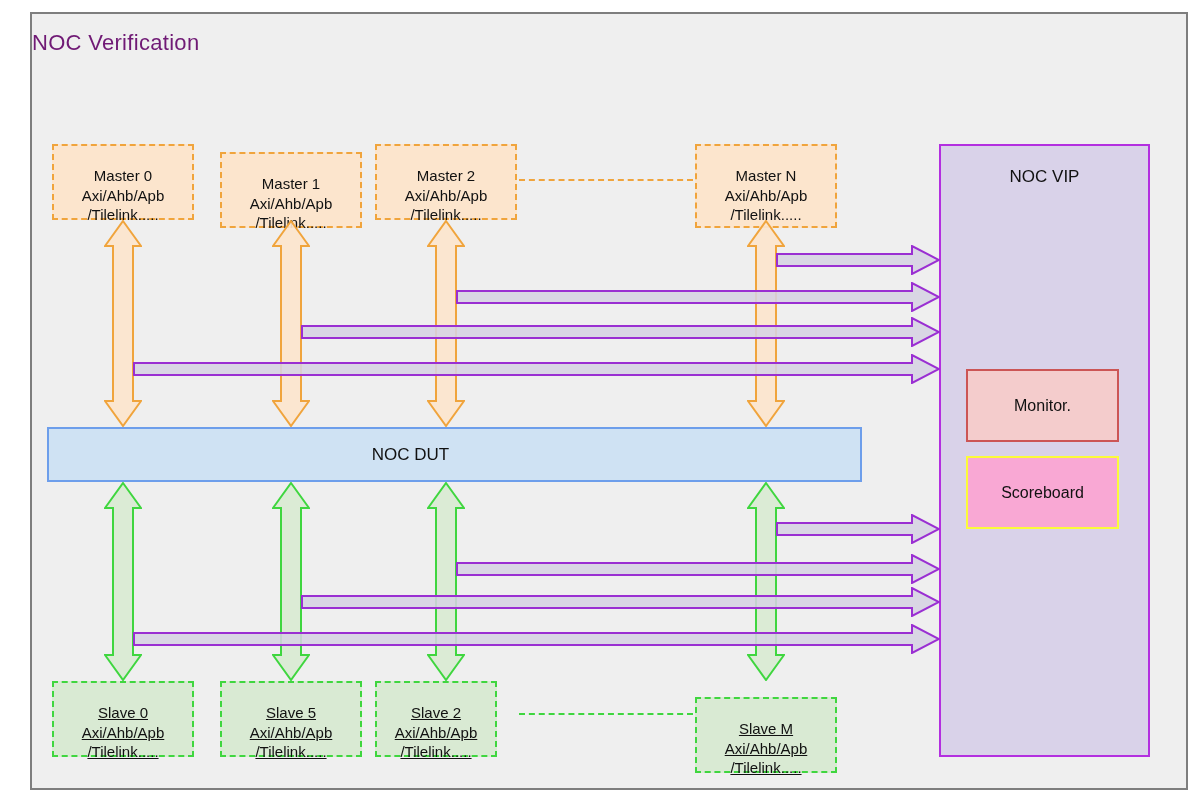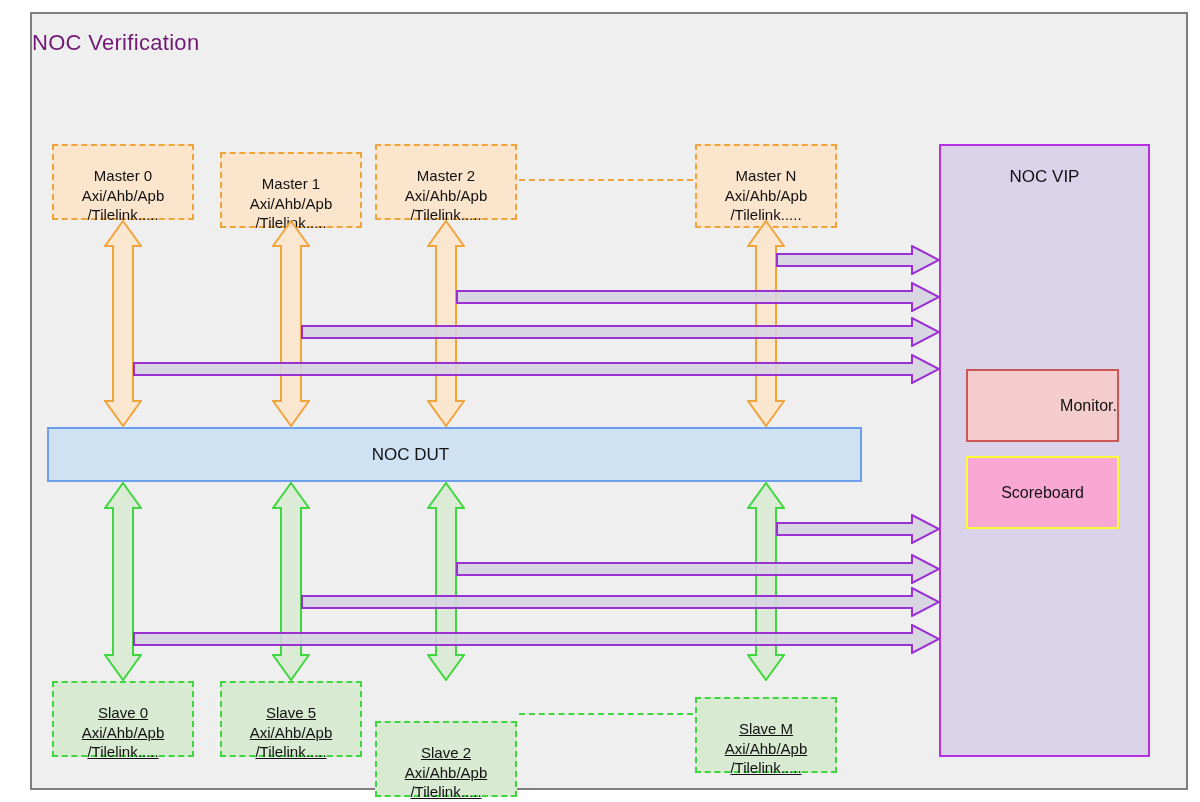--- a/index.html
+++ b/index.html
@@ -13,21 +13,21 @@
   .node .nm{display:block;}
   .master{background:#fce5cd;border:2px dashed #f0a43c;}
   .slave{background:#d9ead3;border:2px dashed #3fd63f;text-decoration:underline;}
   .dut{position:absolute;box-sizing:border-box;background:#cfe2f3;border:2px solid #6d9eeb;
        display:flex;align-items:center;justify-content:center;font-size:17px;color:#111;}
   .dut span{position:relative;left:-44px;}
   .vip{position:absolute;box-sizing:border-box;background:#d9d2e9;border:2px solid #b32fe0;}
   .vip-label{position:absolute;left:0;top:21px;width:100%;text-align:center;font-size:17px;color:#111;}
   .subbox{position:absolute;box-sizing:border-box;display:flex;align-items:center;justify-content:center;
           font-size:16px;color:#111;}
-  .monitor{background:#f4cccc;border:2px solid #cc5555;justify-content:flex-end;}
+  .monitor{background:#f4cccc;border:2px solid #cc5555;}
   .scoreboard{background:#f9a8d4;border:2px solid #fbfb3a;}
   .arrow{position:absolute;pointer-events:none;}
   .dash-orange{position:absolute;border-top:2px dashed #f0a43c;height:0;}
   .dash-green{position:absolute;border-top:2px dashed #3fd63f;height:0;}
 </style>
 </head>
 <body>
 
 <div class="canvas">
   <div class="frame">
@@ -60,21 +60,21 @@
     <div class="node slave" style="left:20px;top:667px;width:142px;height:76px;">
       <span class="nm">Slave 0</span>
       <span class="nm">Axi/Ahb/Apb</span>
       <span class="nm">/Tilelink.....</span>
     </div>
     <div class="node slave" style="left:188px;top:667px;width:142px;height:76px;">
       <span class="nm">Slave 5</span>
       <span class="nm">Axi/Ahb/Apb</span>
       <span class="nm">/Tilelink.....</span>
     </div>
-    <div class="node slave" style="left:343px;top:667px;width:142px;height:76px;margin-top:40px;">
+    <div class="node slave" style="left:343px;top:667px;width:122px;height:76px;">
       <span class="nm">Slave 2</span>
       <span class="nm">Axi/Ahb/Apb</span>
       <span class="nm">/Tilelink.....</span>
     </div>
     <div class="node slave" style="left:663px;top:667px;width:142px;height:76px;margin-top:16px;">
       <span class="nm">Slave M</span>
       <span class="nm">Axi/Ahb/Apb</span>
       <span class="nm">/Tilelink.....</span>
     </div>
 

